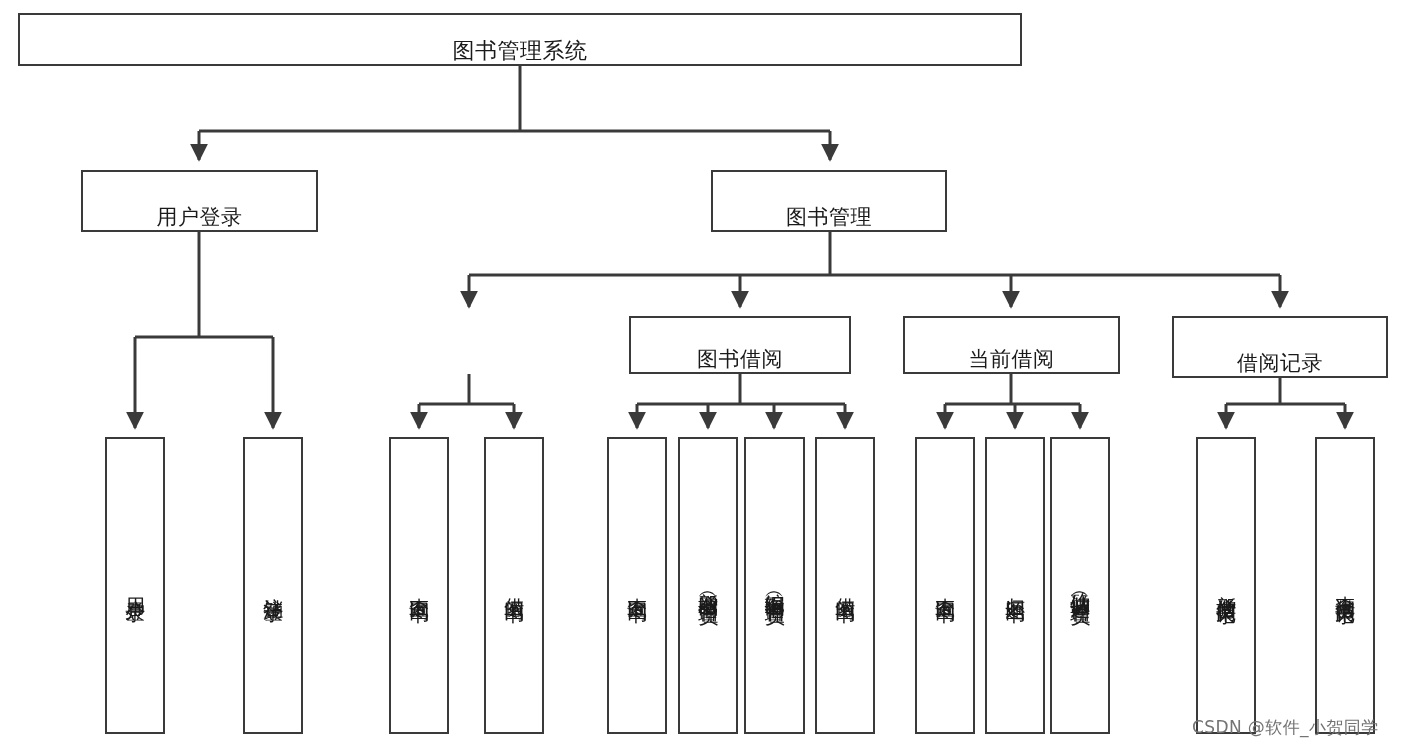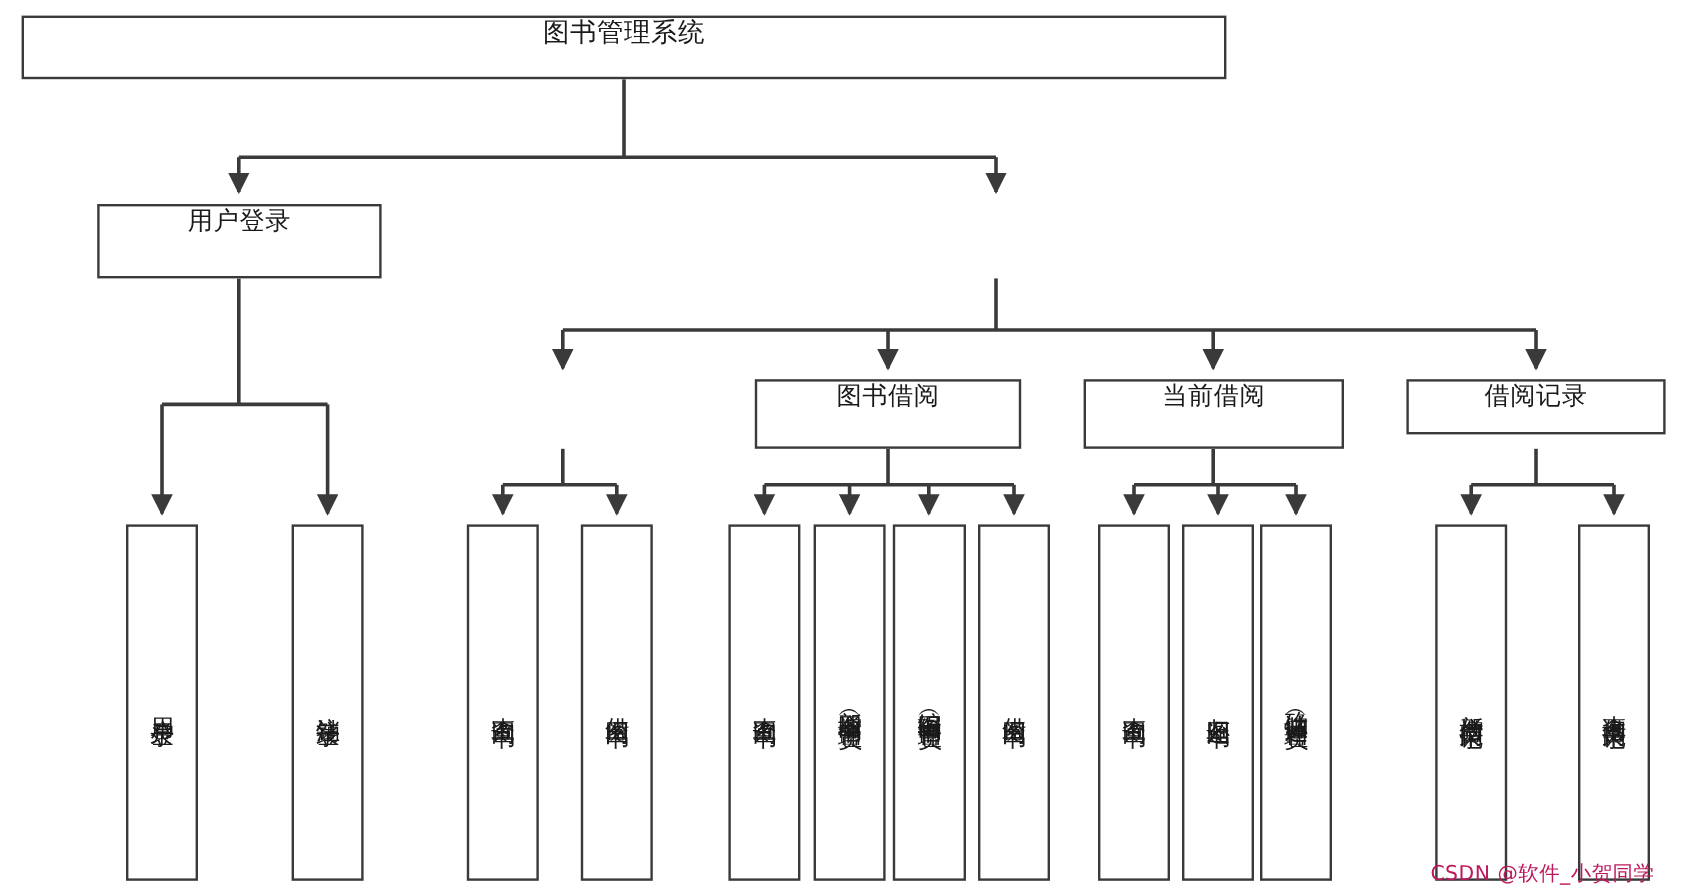--- a/index.html
+++ b/index.html
@@ -25,21 +25,21 @@
     width: 1405px;
     height: 747px;
     pointer-events: none;
   }
   .node {
     position: absolute;
     box-sizing: border-box;
     background: #ffffff;
     border: 2px solid #3a3a3a;
     display: flex;
-    align-items: flex-start;
+    align-items: flex-end;
     justify-content: center;
     color: #1a1a1a;
     z-index: 2;
   }
   .node .lbl {
     display: block;
     text-align: center;
     line-height: 1.18;
     letter-spacing: 0.5px;
   }
@@ -60,21 +60,21 @@
     writing-mode: vertical-rl;
     text-orientation: upright;
     font-size: 20px;
     line-height: 1.08;
     letter-spacing: 2px;
     white-space: nowrap;
   }
   .watermark {
     position: absolute;
     font-size: 17px;
-    color: #be185d;
+    color: #737373;
     white-space: nowrap;
     z-index: 3;
     letter-spacing: 0.4px;
   }
 </style>
 </head>
 <body>
 
 <div id="canvas">
 
@@ -128,28 +128,31 @@
     </g>
   </svg>
 
   <div class="node h root" id="node-root" style="left: 18px; top: 13px; width: 1004px; height: 53px;">
     <span class="lbl">图书管理系统</span>
   </div>
 
   <div class="node h" id="node-l1-0" style="left: 81px; top: 170px; width: 237px; height: 62px;">
     <span class="lbl">用户登录</span>
   </div>
+  <div class="node h" id="node-l1-1" style="left: 711px; top: 170px; width: 236px; height: 62px;">
+    <span class="lbl">图书管理</span>
+  </div>
 
   <div class="node h" id="node-l2-2" style="left: 903px; top: 316px; width: 217px; height: 58px;">
     <span class="lbl">当前借阅</span>
   </div>
   <div class="node h" id="node-l2-1" style="left: 629px; top: 316px; width: 222px; height: 58px;">
     <span class="lbl">图书借阅</span>
   </div>
-  <div class="node h" id="node-l2-3" style="left: 1172px; top: 316px; width: 216px; height: 46px;">
+  <div class="node h" id="node-l2-3" style="left: 1172px; top: 316px; width: 216px; height: 62px;">
     <span class="lbl">借阅记录</span>
   </div>
 
   <div class="node v" id="node-leaf-0" style="left: 105px; top: 437px; width: 60px; height: 297px;">
     <span class="lbl">用户登录</span>
   </div>
   <div class="node v" id="node-leaf-1" style="left: 243px; top: 437px; width: 60px; height: 297px;">
     <span class="lbl">注销登录</span>
   </div>
   <div class="node v" id="node-leaf-2" style="left: 389px; top: 437px; width: 60px; height: 297px;">

